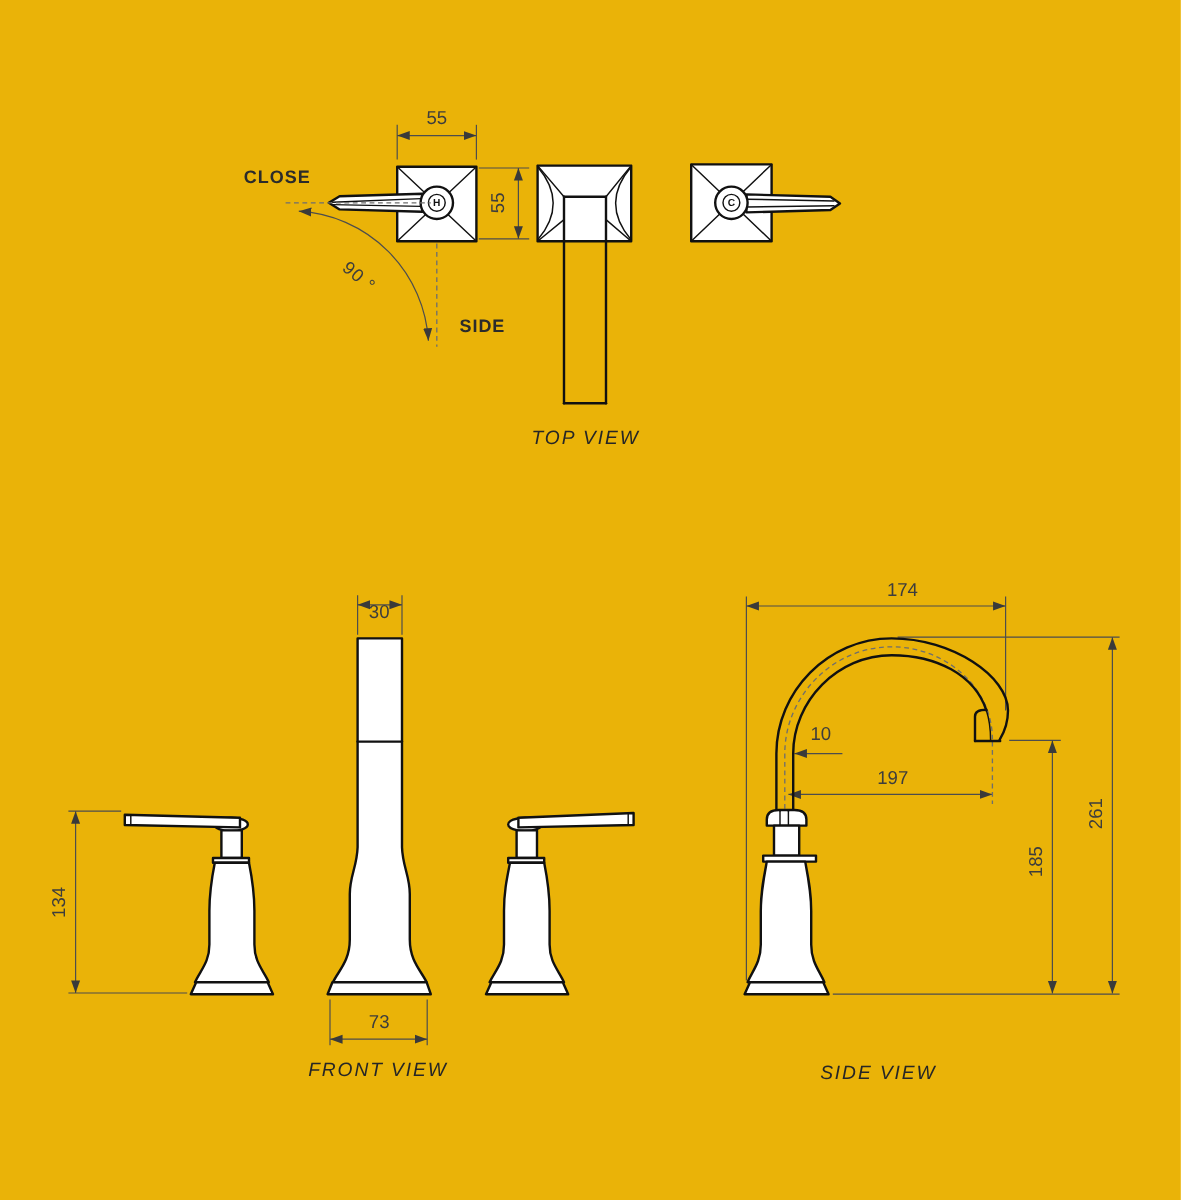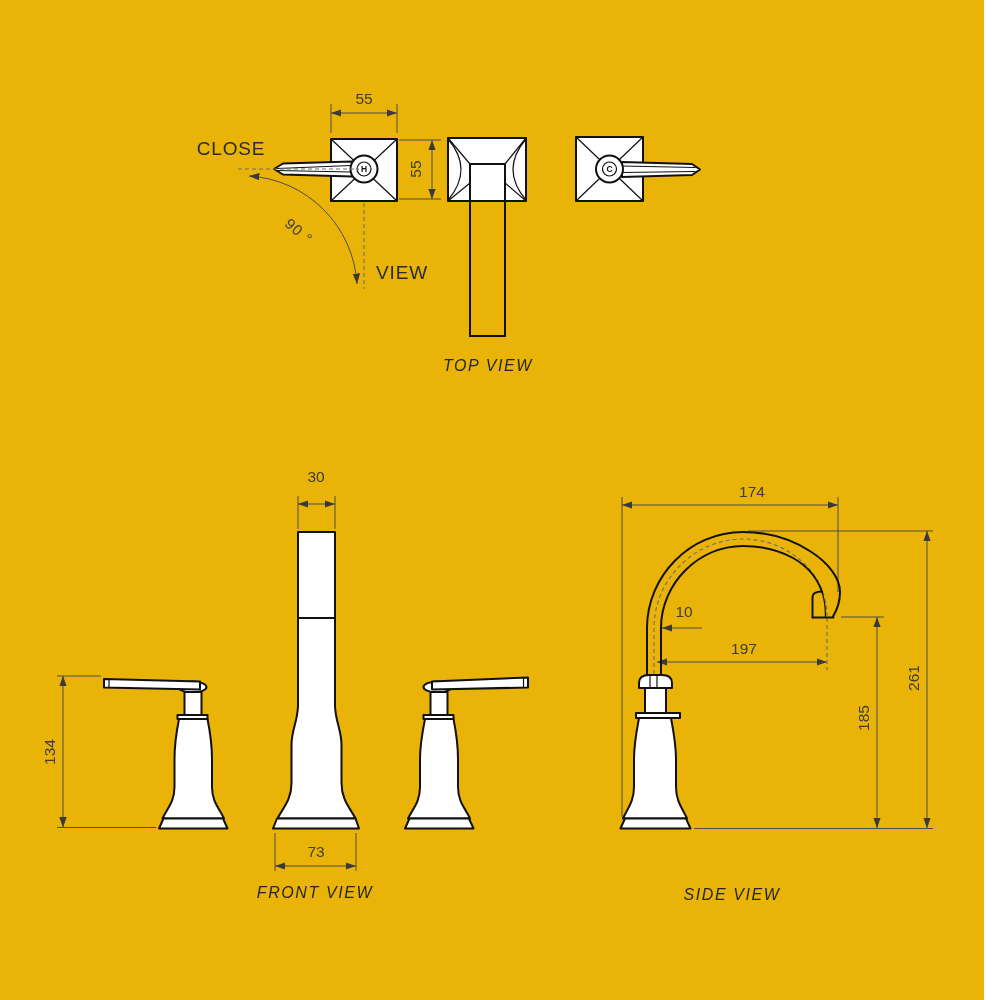--- a/index.html
+++ b/index.html
@@ -3,21 +3,21 @@
 <meta charset="utf-8">
 <style>
   html,body{margin:0;padding:0;background:#ffffff;}
   #canvas{position:relative;width:984px;height:1000px;background:#eab308;
           font-family:"Liberation Sans","DejaVu Sans",sans-serif;overflow:hidden;}
   #linework{position:absolute;left:0;top:0;}
   .lbl{position:absolute;transform:translate(-50%,-50%);white-space:nowrap;
        color:#3d3d3d;font-size:15.5px;line-height:1;}
   .lbl.rot{transform:translate(-50%,-50%) rotate(-90deg);}
   .lbl.view{color:#262626;font-size:16px;letter-spacing:1.6px;font-style:italic;}
-  .lbl.word{color:#2b2b2b;font-size:19px;letter-spacing:0.8px;}
+  .lbl.word{color:#2b2b2b;font-size:15px;letter-spacing:0.8px;font-weight:bold;}
   .lbl.angle{transform:translate(-50%,-50%) rotate(40deg);font-size:15px;color:#3d3d3d;letter-spacing:1px;}
   .lbl.hc{font-size:8.5px;font-weight:bold;color:#111;letter-spacing:0;}
   
   .ol{fill:none;stroke:#111;stroke-width:2;stroke-linejoin:round;stroke-linecap:round;}
   .olw{fill:#fff;stroke:#111;stroke-width:2;stroke-linejoin:round;}
   .thin{fill:none;stroke:#111;stroke-width:1.2;stroke-linecap:round;}
   .dim{fill:none;stroke:#4d4d4d;stroke-width:1;}
   .dash{fill:none;stroke:#6e6e6e;stroke-width:1.1;stroke-dasharray:4 3;}
 </style>
 </head>
@@ -181,27 +181,27 @@
       <rect class="olw" x="636" y="713" width="44" height="5"></rect>
       <path class="olw" d="M 639,718 C 636,734 634,744 634,759 L 634,787 C 634,802 627,809 623,818.5 L 687,818.5 C 683,809 676,802 676,787 L 676,759 C 676,744 674,734 671,718 Z"></path>
       <path class="olw" d="M 625,818.5 L 620.5,828.5 L 690.5,828.5 L 686,818.5 Z"></path>
     </g>
   </g>
 </svg>
 
 <div class="lbl" style="left:364px;top:99px">55</div>
 <div class="lbl rot" style="left:416px;top:169px">55</div>
 <div class="lbl word" style="left:231px;top:148px">CLOSE</div>
-<div class="lbl word" style="left:402px;top:272px">VIEW</div>
+<div class="lbl word" style="left:402px;top:272px">SIDE</div>
 <div class="lbl angle" style="left:299px;top:231px">90 °</div>
 <div class="lbl hc" style="left:364px;top:169px">H</div>
 <div class="lbl hc" style="left:609.5px;top:169px">C</div>
 <div class="lbl view" style="left:488px;top:366px">TOP VIEW</div>
 
-<div class="lbl" style="left:316px;top:477px">30</div>
+<div class="lbl" style="left:316px;top:511px">30</div>
 <div class="lbl rot" style="left:50px;top:752px">134</div>
 <div class="lbl" style="left:316px;top:852px">73</div>
 <div class="lbl view" style="left:315px;top:893px">FRONT VIEW</div>
 
 <div class="lbl" style="left:752px;top:492px">174</div>
 <div class="lbl" style="left:684px;top:612px">10</div>
 <div class="lbl" style="left:744px;top:649px">197</div>
 <div class="lbl rot" style="left:864px;top:718px">185</div>
 <div class="lbl rot" style="left:914px;top:678px">261</div>
 <div class="lbl view" style="left:732px;top:895px">SIDE VIEW</div>

